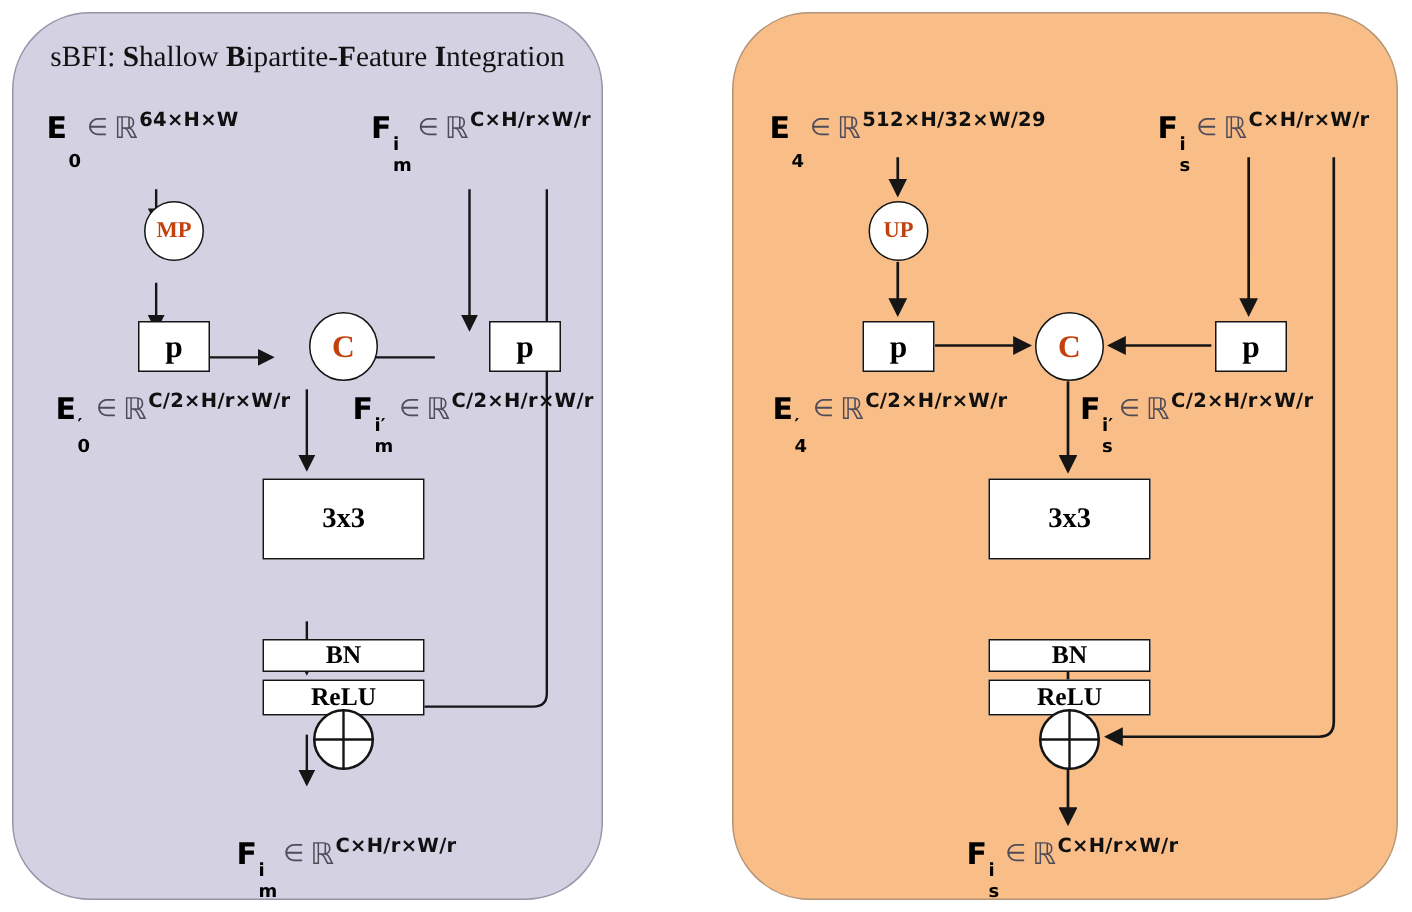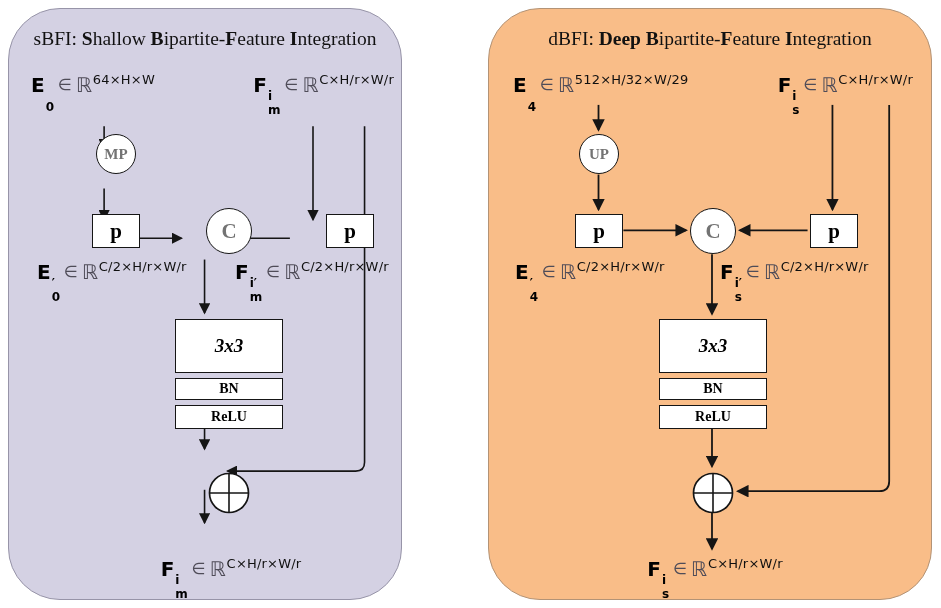--- a/index.html
+++ b/index.html
@@ -14,32 +14,32 @@
   .panel-title .b{font-weight:bold;}
   .arrow-layer{position:absolute;left:0;top:0;width:100%;height:100%;}
   
   .mlabel{position:absolute;white-space:nowrap;font-family:"DejaVu Sans", sans-serif;color:#000;}
   .mv{font-size:20px;font-weight:bold;}
   .mstack{display:inline-flex;flex-direction:column;justify-content:space-between;height:26px;
           vertical-align:-8px;font-size:12px;font-weight:bold;line-height:11px;margin-left:1px;}
   .msup,.msub{display:block;height:12px;}
   .min{font-size:16px;color:#4f4c58;margin:0 4px;position:relative;top:-2px;}
   .mr{font-size:20px;color:#4f4c58;font-weight:normal;}
-  .mexp{position:relative;top:-8px;font-size:13px;font-weight:normal;letter-spacing:0.2px;color:#101010;margin-left:1px;}
+  .mexp{position:relative;top:-8px;font-size:13px;font-weight:bold;letter-spacing:0.2px;color:#101010;margin-left:1px;}
   
   .circle-node{position:absolute;background:#ffffff;border:1.6px solid #151515;border-radius:50%;
                display:flex;align-items:center;justify-content:center;box-sizing:border-box;
-               font-weight:bold;color:#737373;}
+               font-weight:bold;color:#c2410c;}
   .pool-node{width:40px;height:40px;font-size:15px;}
   .concat-node{width:46px;height:46px;font-size:21px;}
   .rect-node{position:absolute;background:#ffffff;border:1.6px solid #151515;box-sizing:border-box;
              display:flex;align-items:center;justify-content:center;font-weight:bold;color:#000;}
   .p-box{width:48px;height:34px;font-size:21px;}
-  .conv-box{width:108px;height:54px;font-size:19px;font-style:italic;}
-  .thin-box{width:108px;height:22px;font-size:14px;}
+  .conv-box{width:108px;height:54px;font-size:19px;}
+  .thin-box{width:108px;height:22px;font-size:17px;margin-top:48px;}
   .add-node{position:absolute;width:42px;height:42px;}
   .center-x{transform:translateX(-50%);}
 </style>
 </head>
 <body>
 
 <div id="stage">
 
   <div class="panel" id="panel-sbfi" style="background-color: rgb(212, 209, 227);">
 
@@ -143,21 +143,20 @@
         <path d="M345 96 L345 201" marker-end="url(#mR)"></path>
         <path d="M402 96 L402 474 Q402 484 392 484 L250 484" marker-end="url(#mR)"></path>
         <path d="M135 222 L198 222" marker-end="url(#mR)"></path>
         <path d="M320 222 L252 222" marker-end="url(#mR)"></path>
         <path d="M224 246 L224 306" marker-end="url(#mR)"></path>
         <path d="M224 420 L224 459" marker-end="url(#mR)"></path>
         <path d="M224 505 L224 542" marker-end="url(#mR)"></path>
       </g>
     </svg>
 
-    <div class="panel-title"><span>dBFI: </span><span class="b">Deep</span><span> </span><span class="b">B</span><span>ipartite-</span><span class="b">F</span><span>eature </span><span class="b">I</span><span>ntegration</span></div>
 
     <div class="mlabel" style="left:24px;top:64px;">
       <span class="mv">E</span><span class="mstack">
           <span class="msup"></span>
           <span class="msub">4</span>
         </span><span class="min">∈</span><span class="mr">ℝ</span><span class="mexp">512×H/32×W/29</span>
     </div>
 
     <div class="mlabel" style="right:18px;top:64px;">
       <span class="mv">F</span><span class="mstack">

